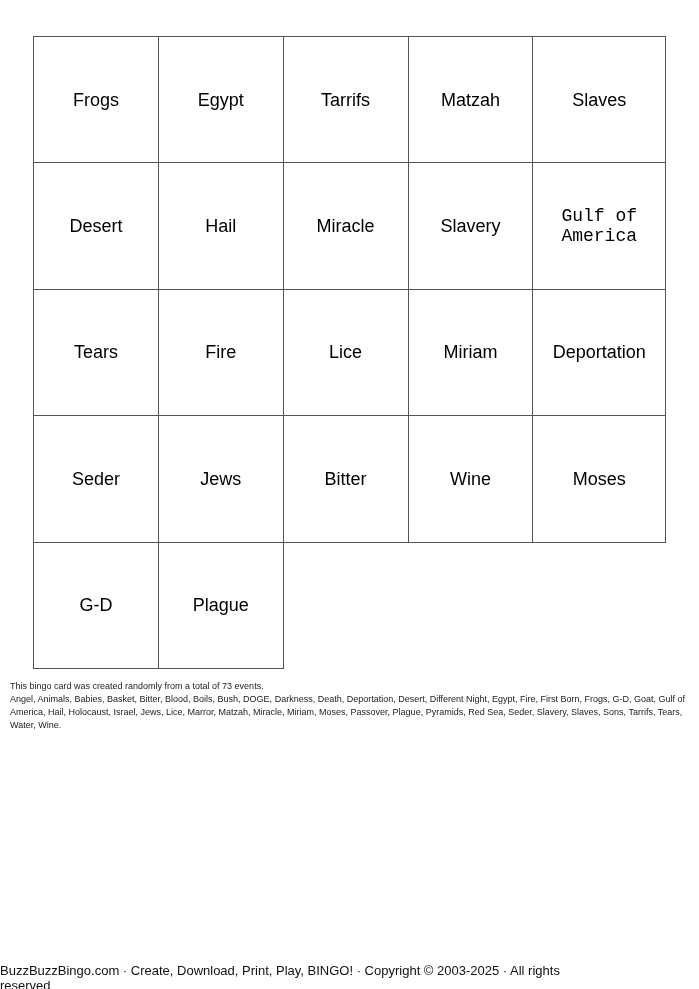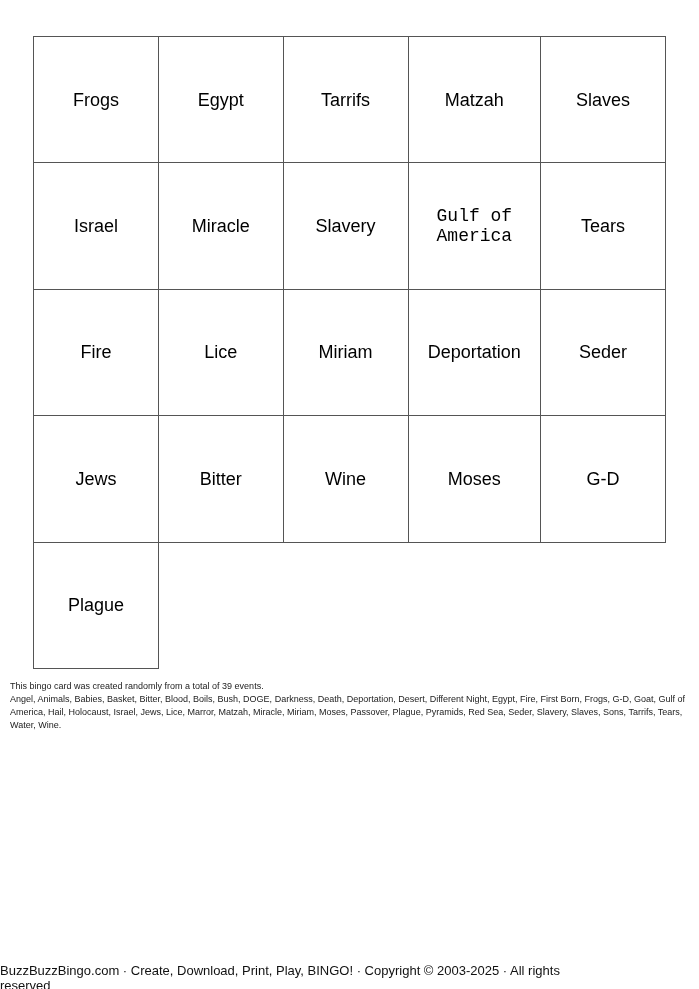--- a/index.html
+++ b/index.html
@@ -19,36 +19,37 @@
 </style>
 </head>
 <body>
 
 <div class="grid">
   <div class="cell">Frogs</div>
   <div class="cell">Egypt</div>
   <div class="cell">Tarrifs</div>
   <div class="cell">Matzah</div>
   <div class="cell">Slaves</div>
-  <div class="cell">Israel</div>
+  <div class="cell">Desert</div>
+  <div class="cell">Hail</div>
   <div class="cell">Miracle</div>
   <div class="cell">Slavery</div>
   <div class="cell" style="padding:0 28px;font-family:Liberation Mono, monospace;">Gulf of America</div>
   <div class="cell">Tears</div>
   <div class="cell">Fire</div>
   <div class="cell">Lice</div>
   <div class="cell">Miriam</div>
   <div class="cell">Deportation</div>
   <div class="cell">Seder</div>
   <div class="cell">Jews</div>
   <div class="cell">Bitter</div>
   <div class="cell">Wine</div>
   <div class="cell">Moses</div>
   <div class="cell">G-D</div>
   <div class="cell">Plague</div>
 </div>
 
 <div class="notes">
-  <div>This bingo card was created randomly from a total of 39 events.</div>
+  <div>This bingo card was created randomly from a total of 73 events.</div>
   <div>Angel, Animals, Babies, Basket, Bitter, Blood, Boils, Bush, DOGE, Darkness, Death, Deportation, Desert, Different Night, Egypt, Fire, First Born, Frogs, G-D, Goat, Gulf of America, Hail, Holocaust, Israel, Jews, Lice, Marror, Matzah, Miracle, Miriam, Moses, Passover, Plague, Pyramids, Red Sea, Seder, Slavery, Slaves, Sons, Tarrifs, Tears, Water, Wine.</div>
 </div>
 
 <div class="footer">BuzzBuzzBingo.com · Create, Download, Print, Play, BINGO! · Copyright © 2003-2025 · All rights reserved</div>
 
 </body></html>

